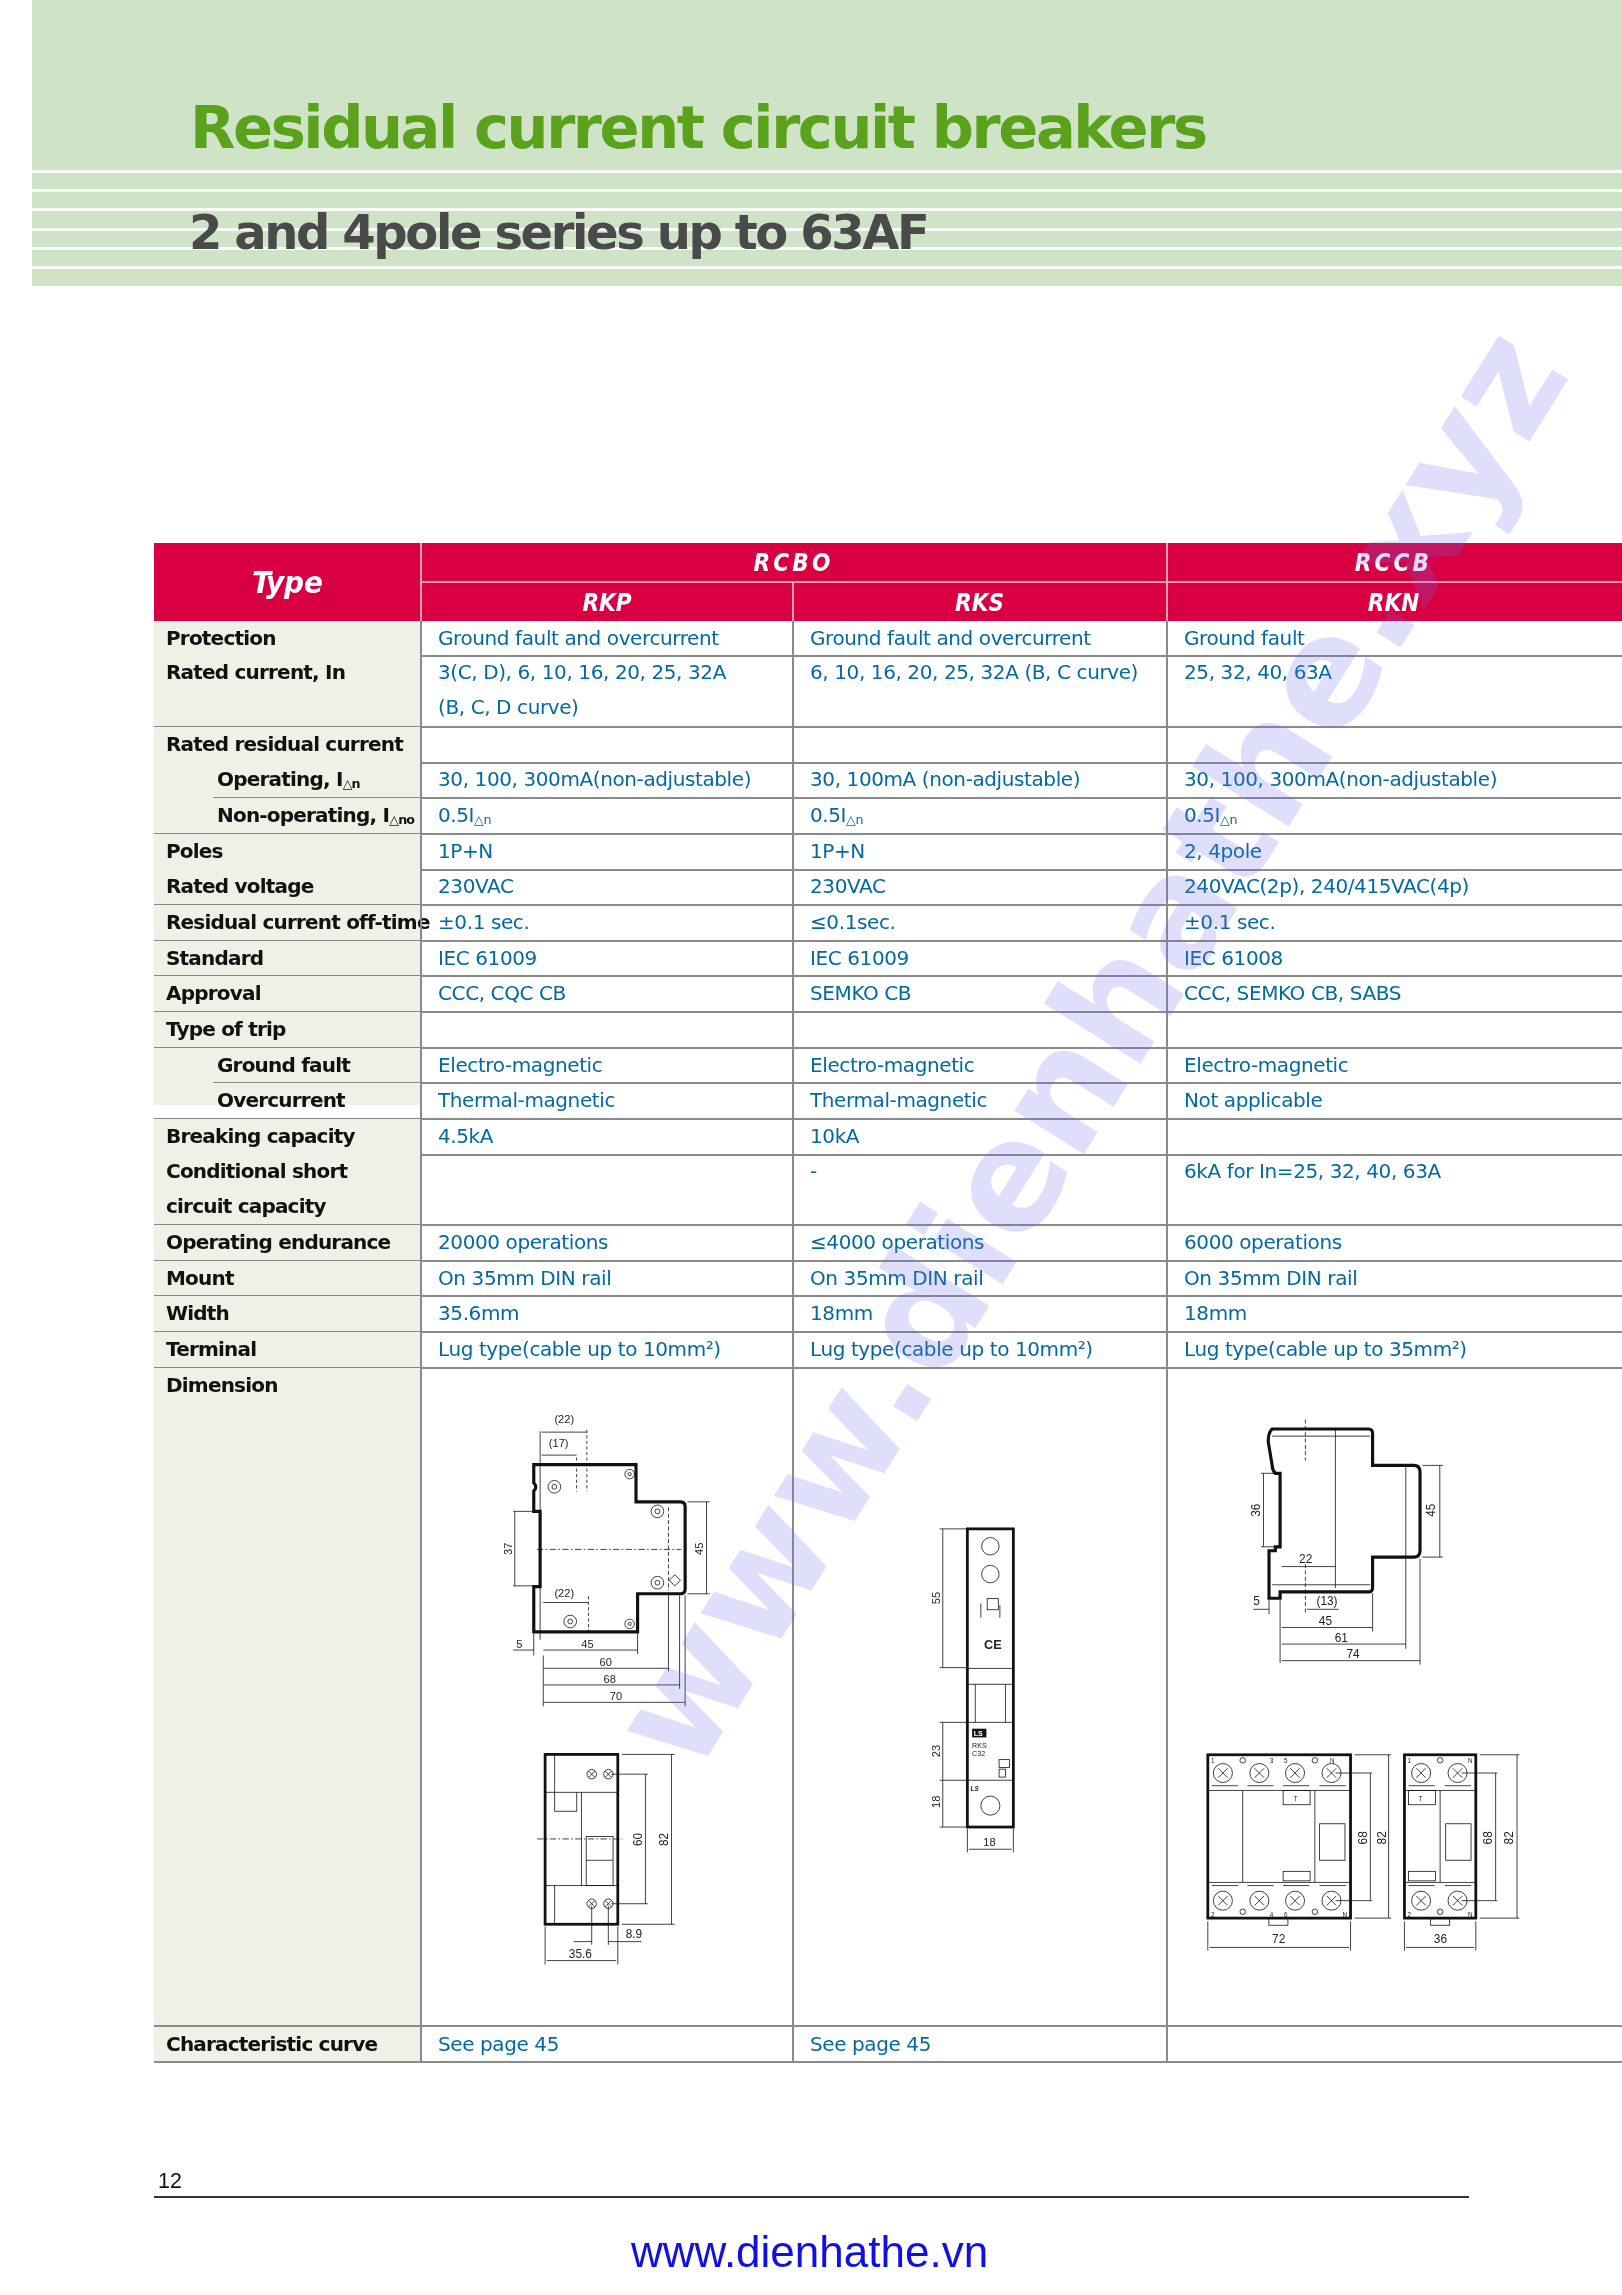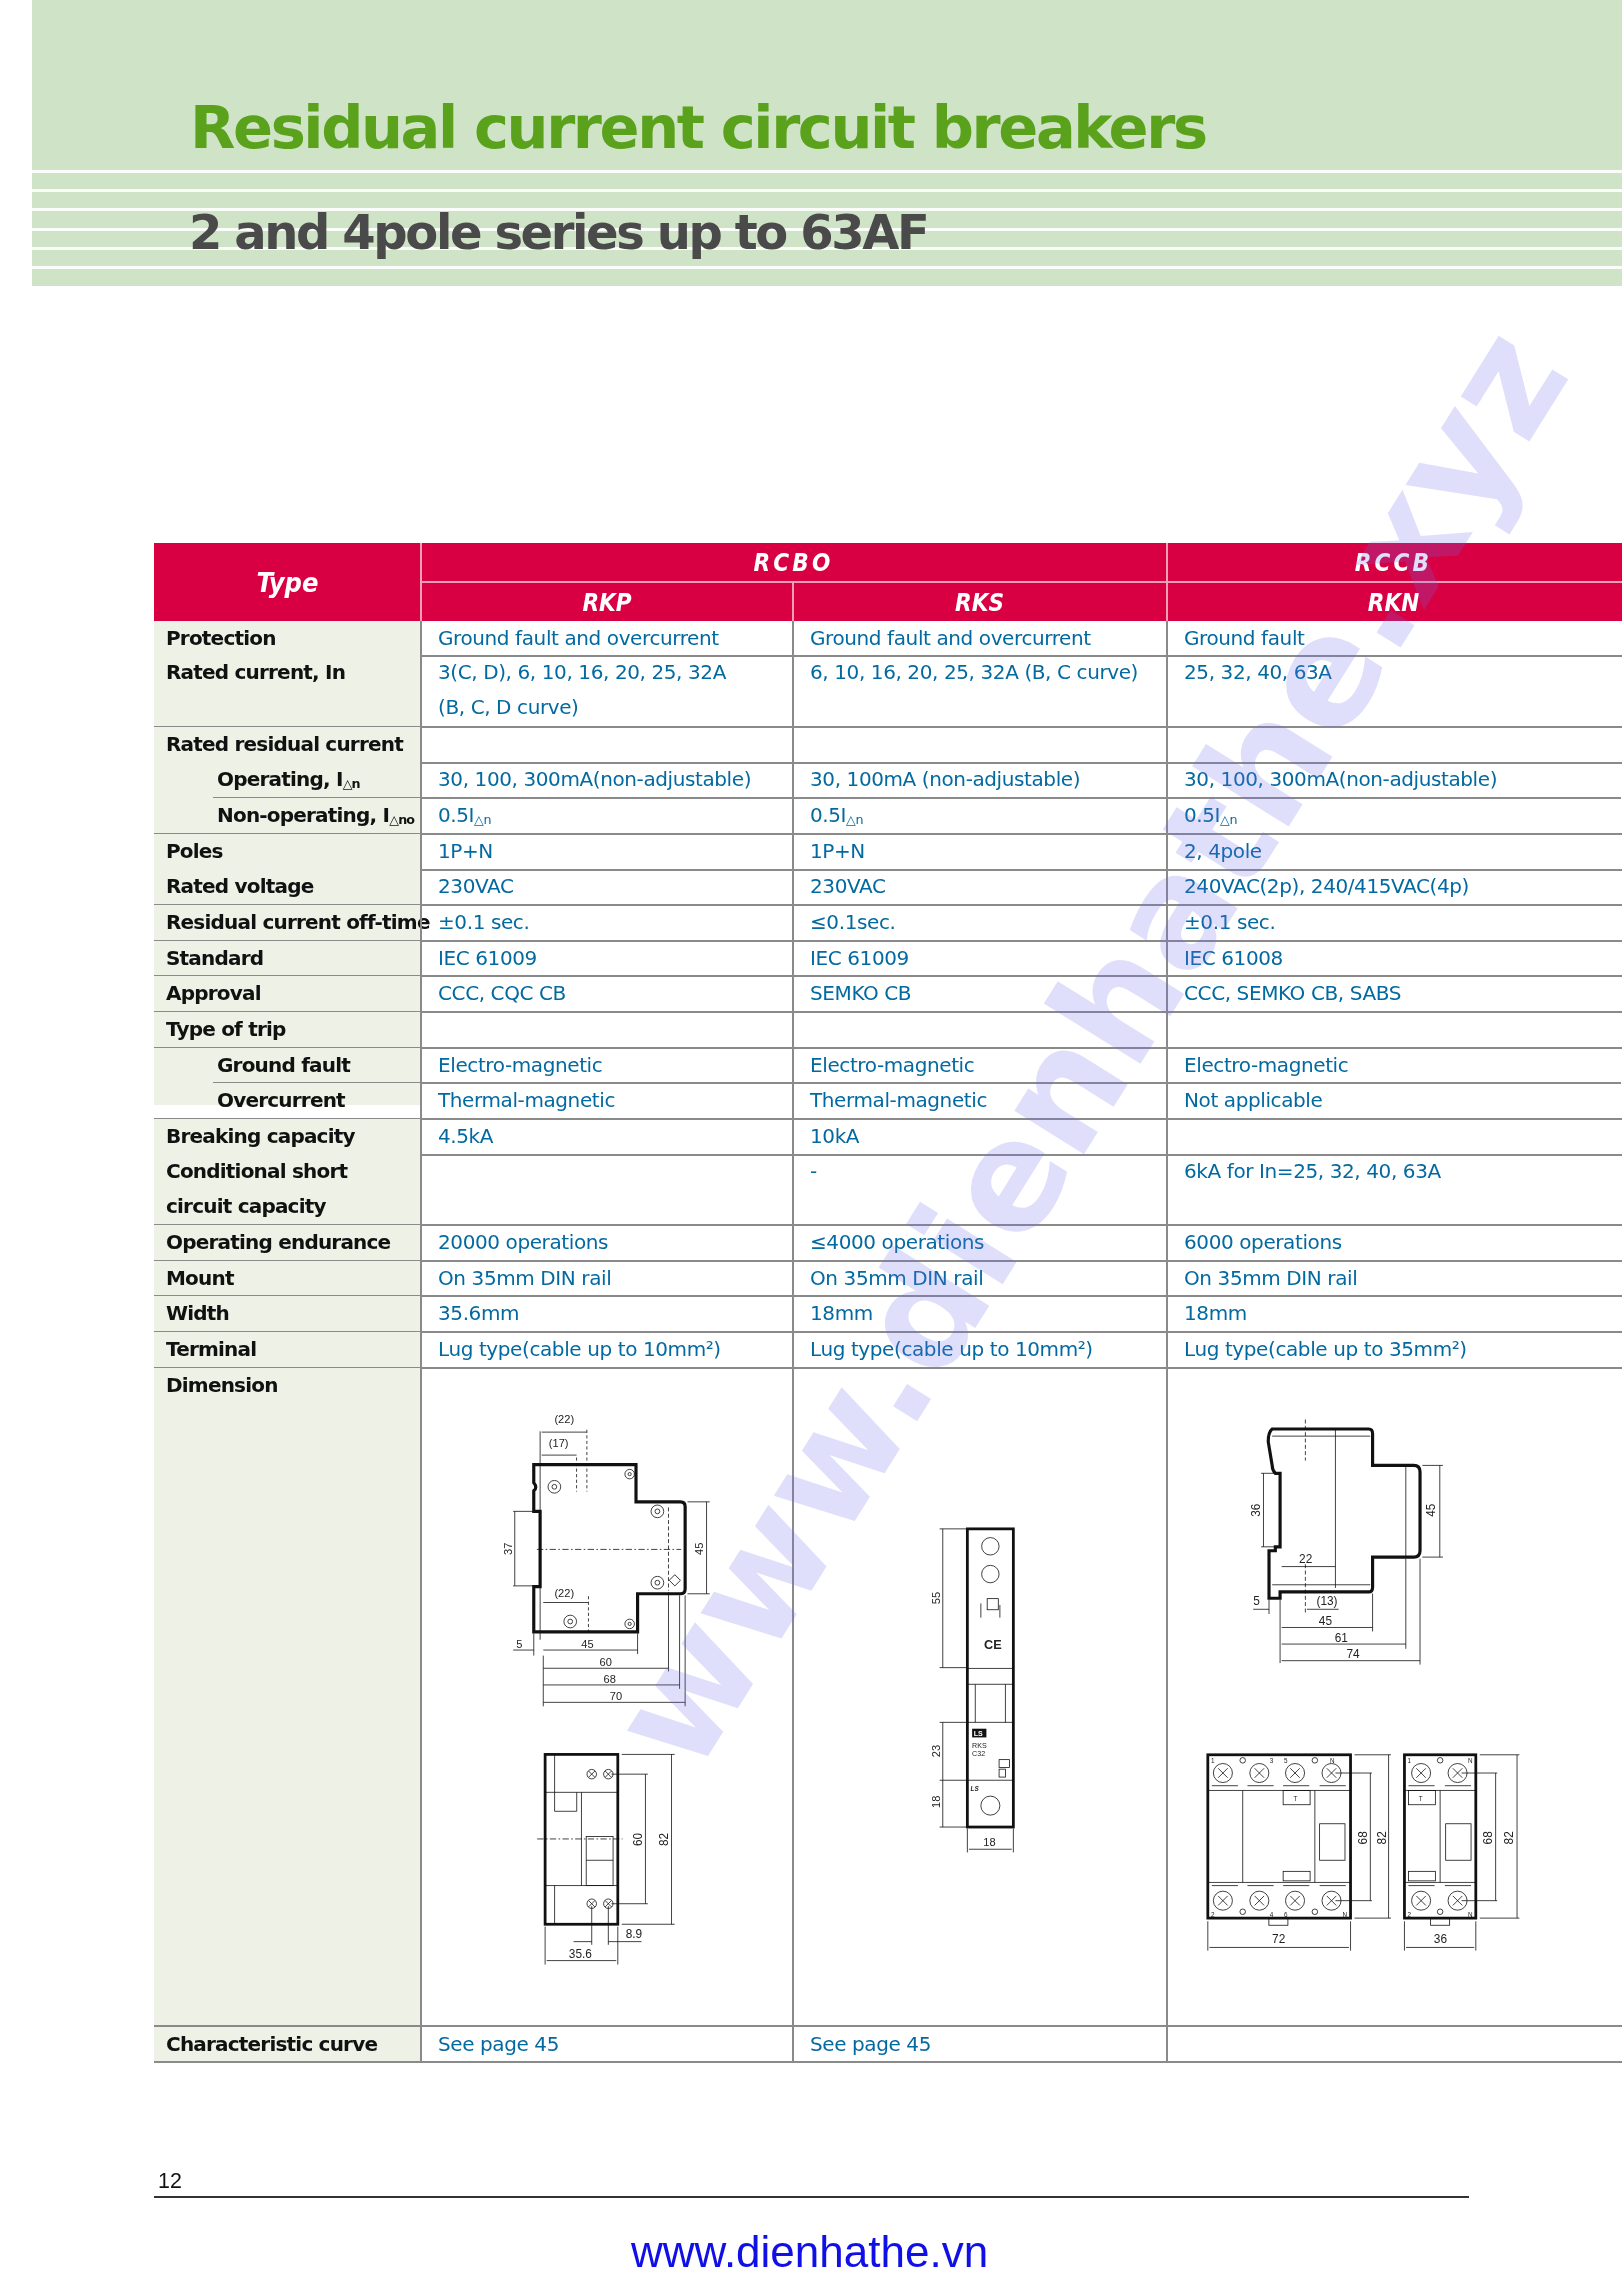--- a/index.html
+++ b/index.html
@@ -8,21 +8,21 @@
   
   .hdr { position:absolute; left:0; top:0; width:1598px; height:286px; background:#cfe3c6;margin-left:32px; }
   .hdr .stripe { position:absolute; left:0; width:1622px; height:3.2px; background:#ffffff; opacity:.92; }
   .title { position:absolute; left:158px; top:93px; font-family:"DejaVu Sans", sans-serif; font-weight:bold; font-size:59px; color:#5aa21c; letter-spacing:-2.4px; white-space:nowrap; }
   .subtitle { position:absolute; left:157px; top:204px; font-family:"DejaVu Sans", sans-serif; font-weight:bold; font-size:48px; color:#4a4a4a; letter-spacing:-2.4px; white-space:nowrap; }
 
   
   .tbl { position:absolute; left:154px; top:543px; width:1468px; }
   .hrow { position:absolute; left:0; background:#d80042; color:#fff; font-style:italic; font-weight:bold; }
   .hcell { position:absolute; top:0; height:100%; display:flex; align-items:center; justify-content:center; font-family:"DejaVu Sans Condensed","DejaVu Sans", sans-serif; }
-  .hcell.lbl { font-size:27px; }
+  .hcell.lbl { font-size:31px; }
   .hcell.grp { font-size:24px; letter-spacing:3.2px; }
   .hcell.mdl { font-size:24px; }
   .hsep-v { position:absolute; background:#f0a0b4; width:1.6px; }
   .hsep-h { position:absolute; background:#f0a0b4; height:1.6px; }
 
   .row { position:absolute; left:0; width:1468px; }
   .row .lbl-bg { position:absolute; left:0; top:0; width:266px; height:100%; background:#eef2e6; }
   .row .lab { position:absolute; left:12px; top:6.3px; font-size:20px; font-weight:bold; letter-spacing:-0.8px; line-height:35px; margin-top:-6.3px; white-space:nowrap; color:#111; }
   .row .lab.ind { left:63px; }
   .row .val { position:absolute; top:0; font-size:20px; line-height:35px; white-space:nowrap; color:#0369a1; letter-spacing:-0.4px; }

